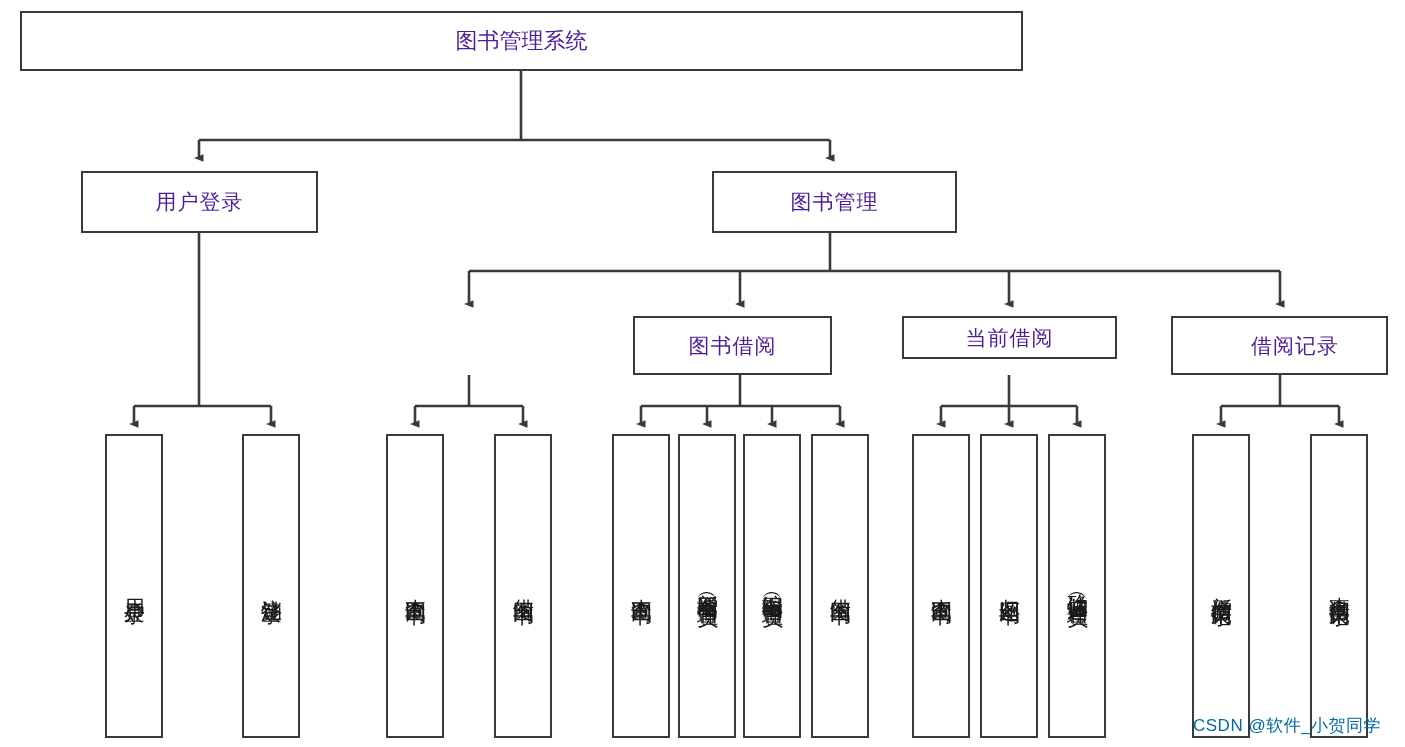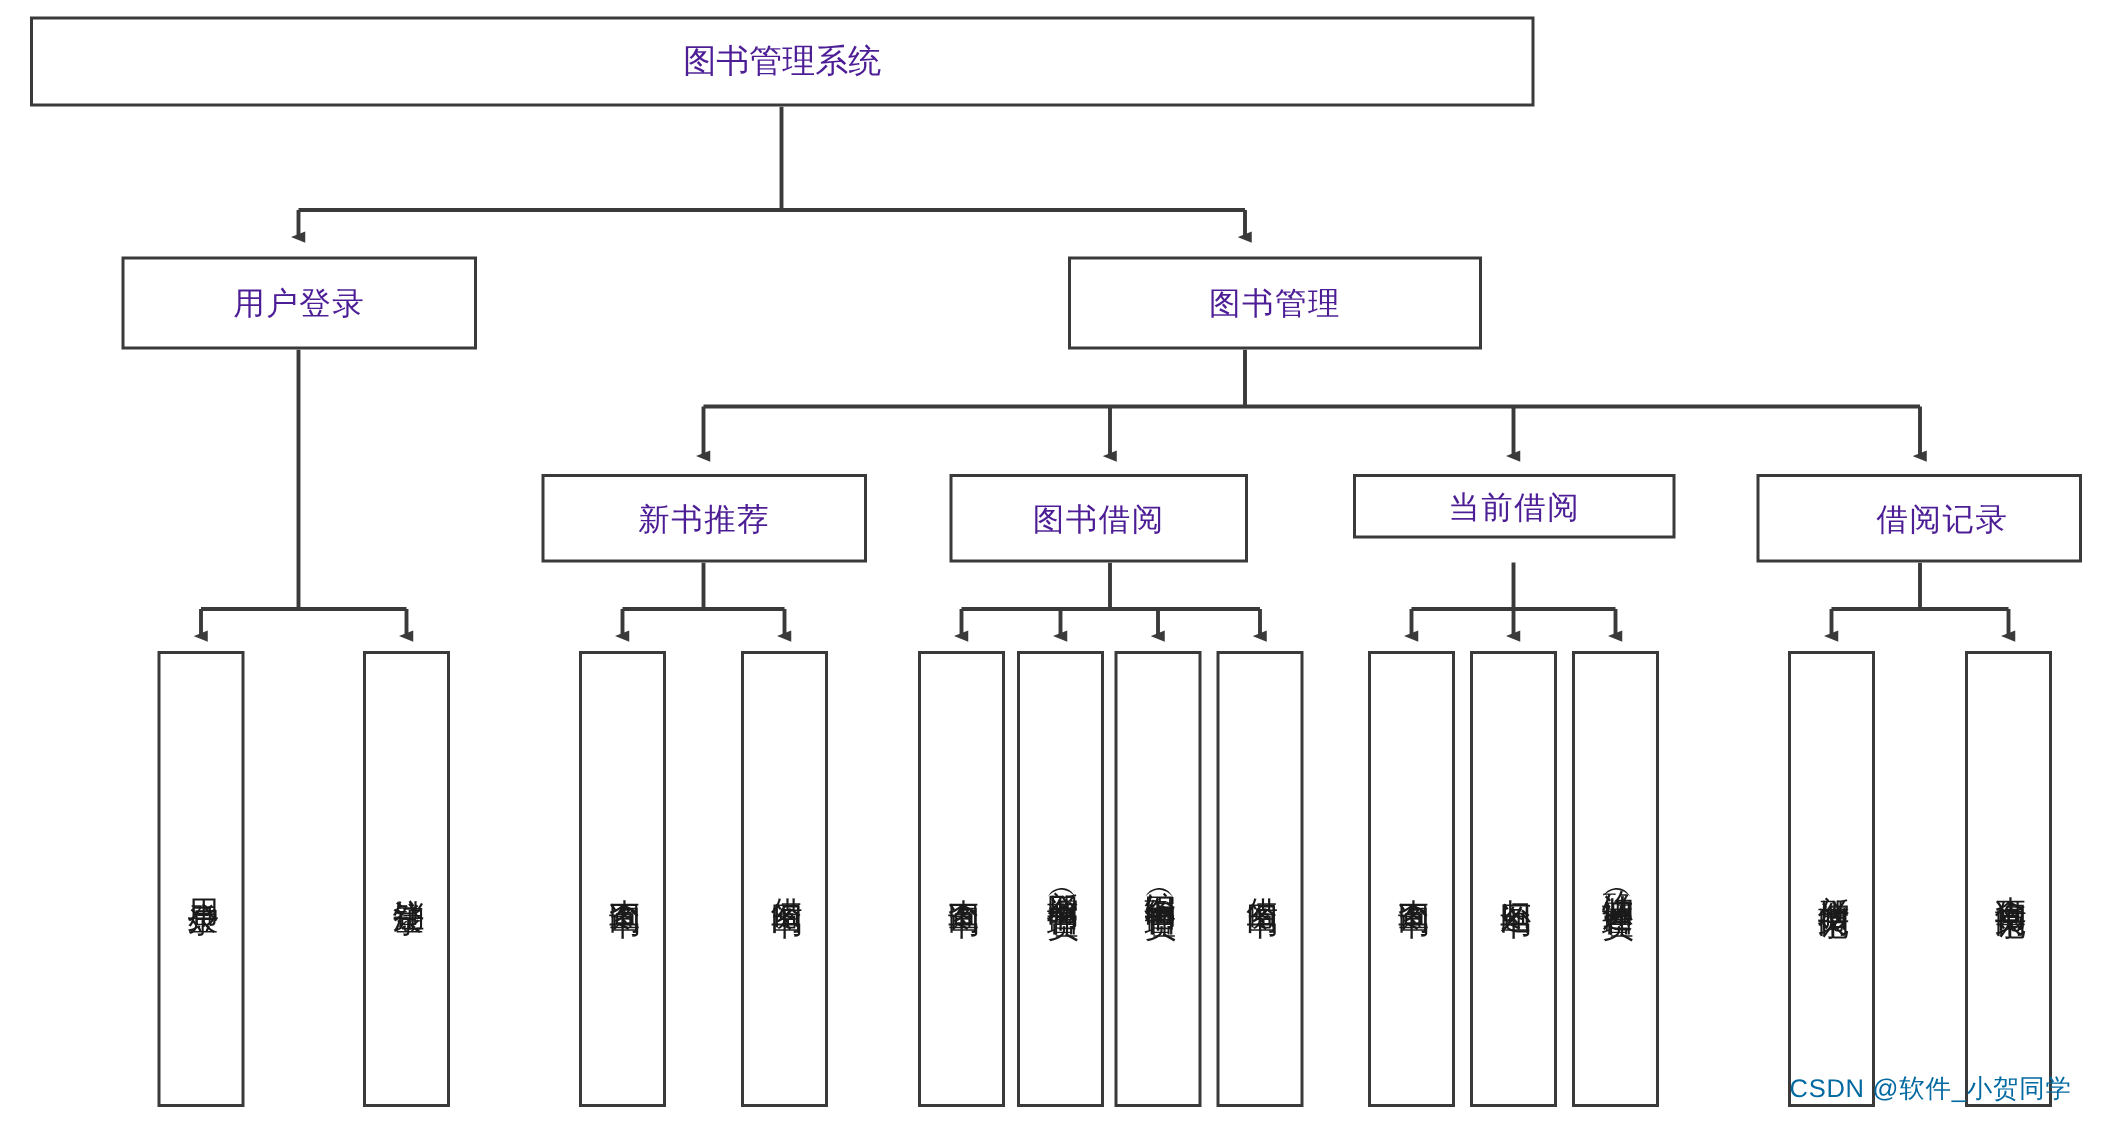--- a/index.html
+++ b/index.html
@@ -125,27 +125,24 @@
     </g>
   </svg>
 
   <div class="node node-root" style="left:20px; top:11px; width:1003px; height:60px;">
     <span>图书管理系统</span>
   </div>
 
   <div class="node node-h" style="left:81px; top:171px; width:237px; height:62px;">
     <span>用户登录</span>
   </div>
-  <div class="node node-h" style="left:712px; top:171px; width:276px; height:62px;">
+  <div class="node node-h" style="left:712px; top:171px; width:245px; height:62px;">
     <span>图书管理</span>
   </div>
 
-  <div class="node node-h" style="left:361px; top:316px; width:217px; height:59px;">
-    <span>新书推荐</span>
-  </div>
   <div class="node node-h" style="left:633px; top:316px; width:199px; height:59px;">
     <span>图书借阅</span>
   </div>
   <div class="node node-h" style="left:902px; top:316px; width:215px; height:43px;">
     <span>当前借阅</span>
   </div>
   <div class="node node-h" style="left:1171px; top:316px; width:217px; height:59px;padding-left:31px;">
     <span>借阅记录</span>
   </div>
 

